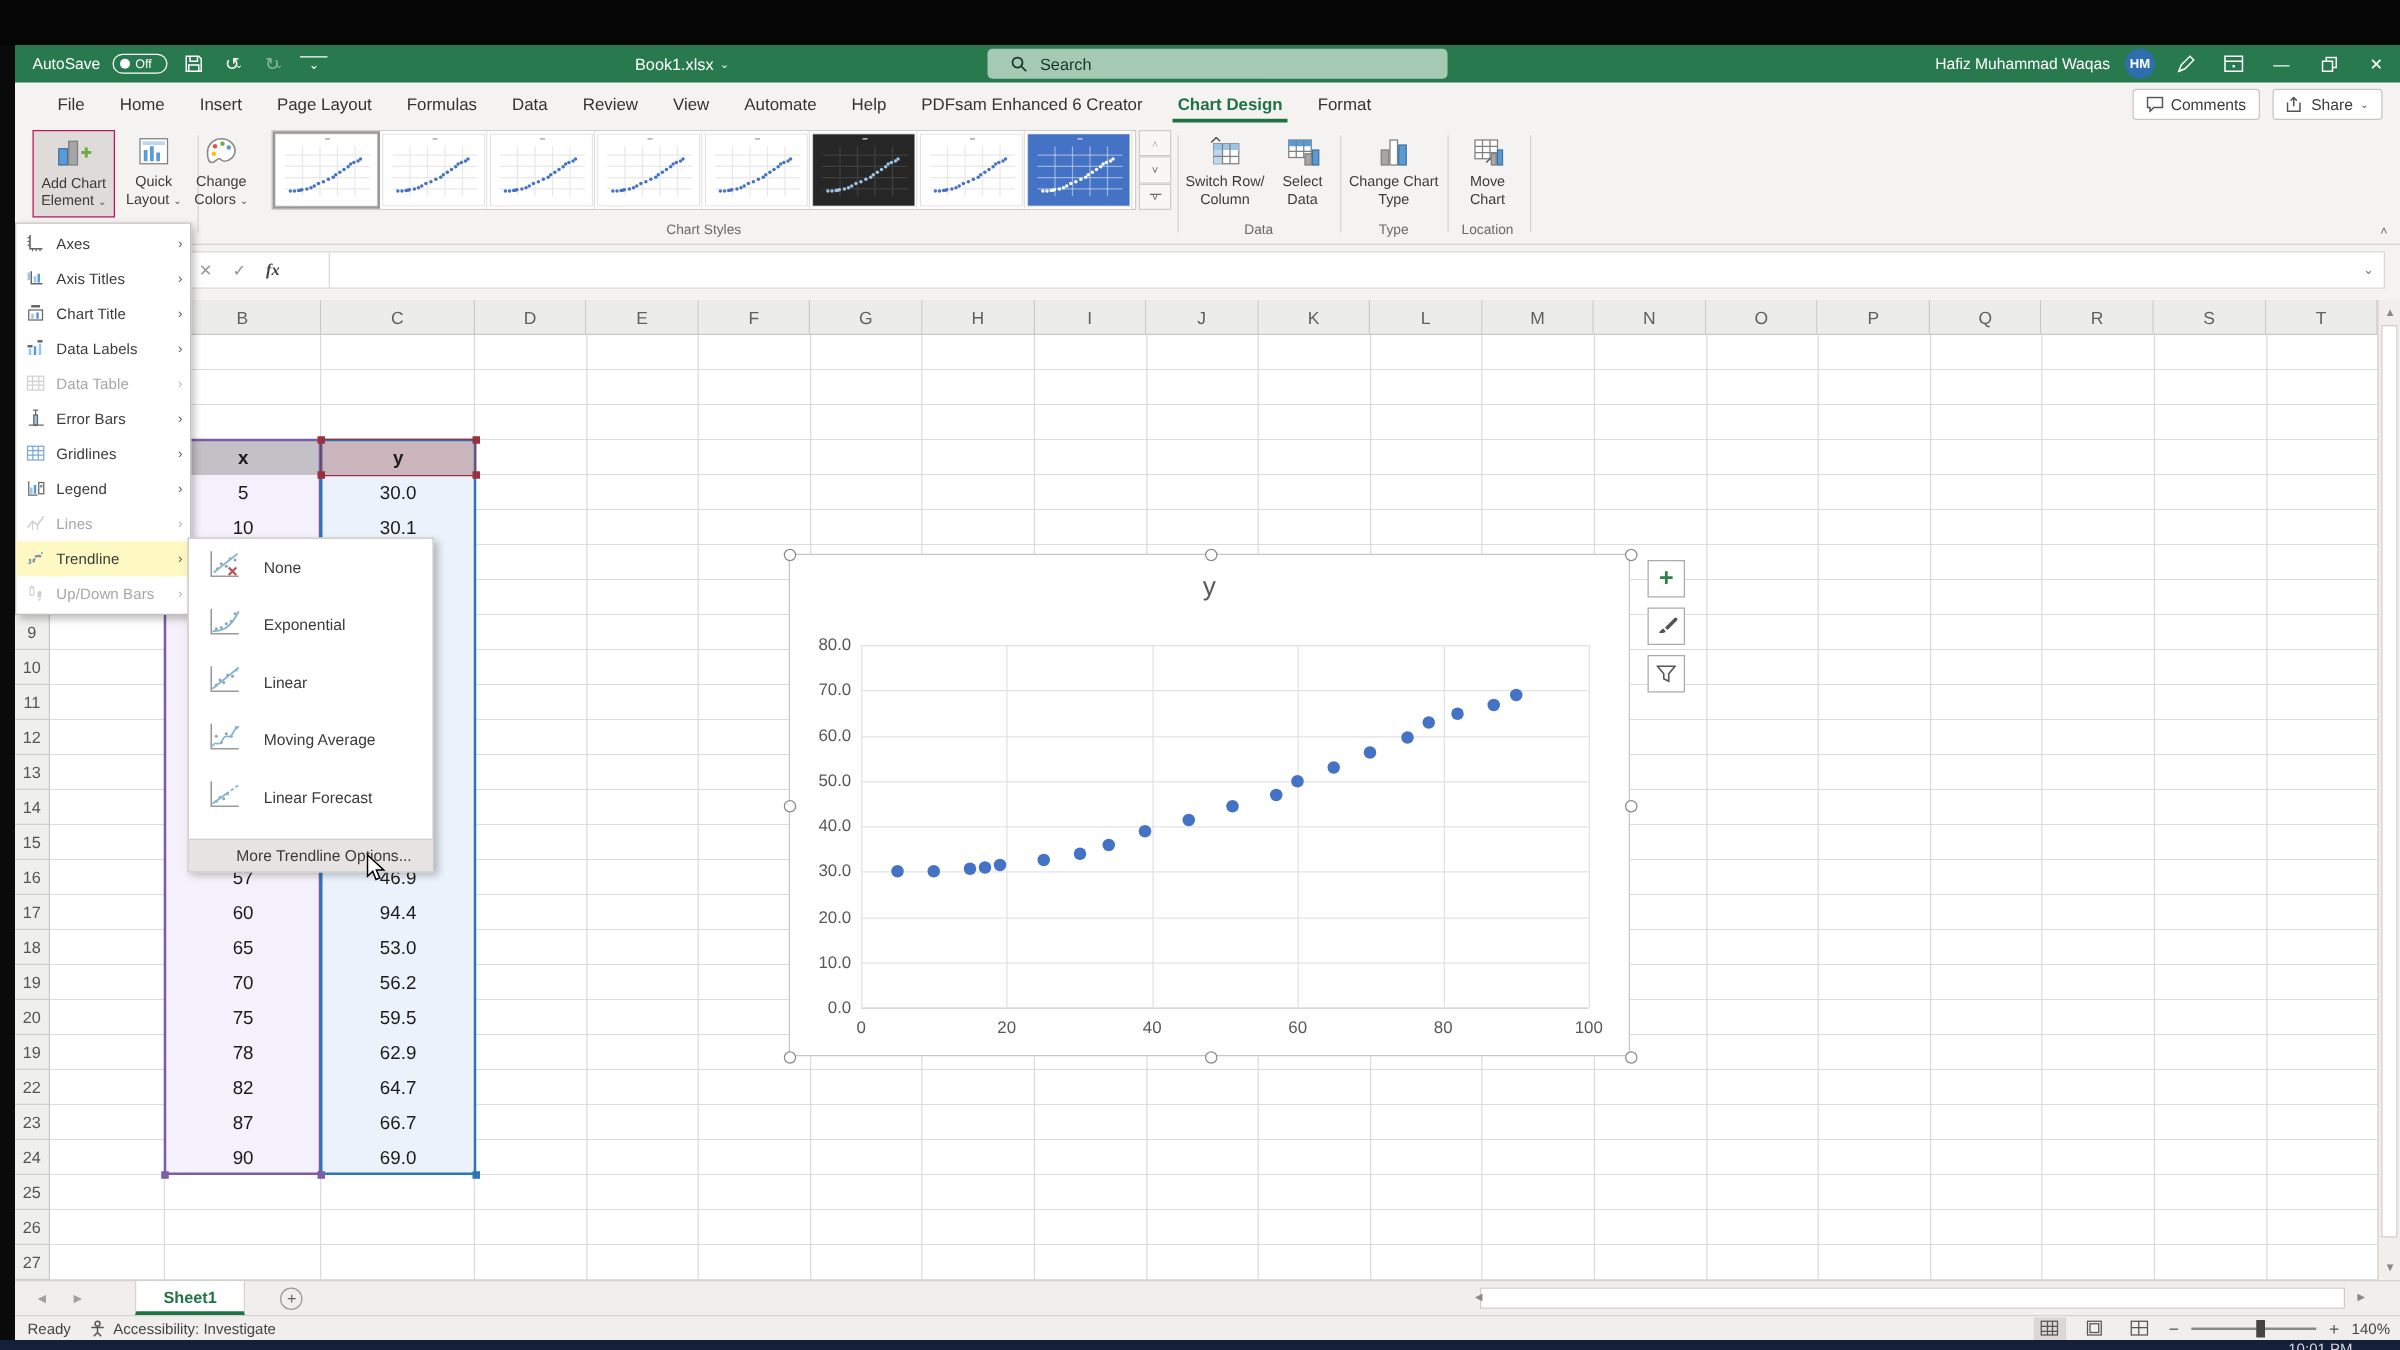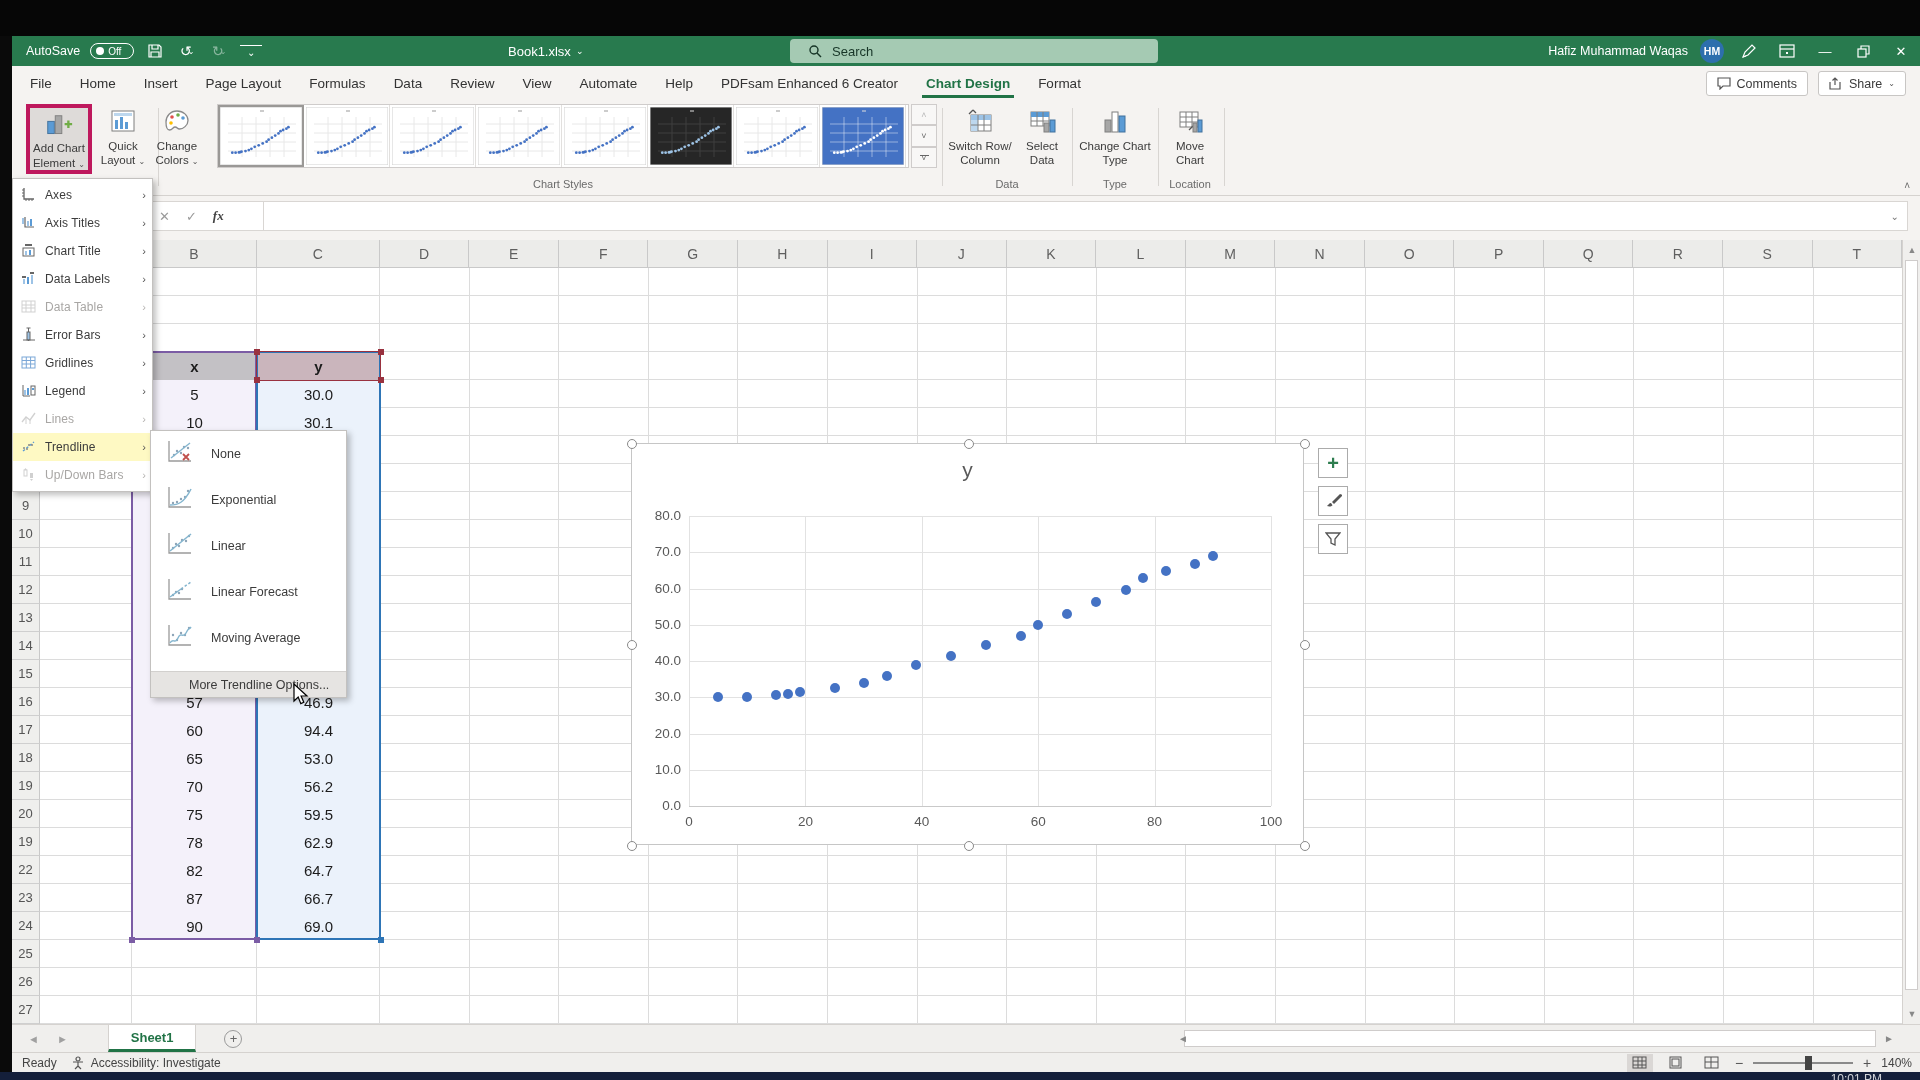--- a/index.html
+++ b/index.html
@@ -26,32 +26,32 @@
   .mini-chev { font-size:8px; margin-left:-4px; }
   .filename { position:absolute; left:496px; top:0; height:30px; display:flex; align-items:center; gap:5px; font-size:13px; }
   .searchbox { position:absolute; left:778px; top:3px; width:368px; height:24px; background:#a5cab3; border-radius:4px; display:flex; align-items:center; gap:10px; padding-left:18px; color:#173527; font-size:13px; }
   .tb-right { position:absolute; right:6px; top:0; height:30px; display:flex; align-items:center; gap:12px; }
   .user-name { font-size:12.5px; }
   .user-badge { width:24px; height:24px; border-radius:50%; background:#2d6fad; color:#fff; font-size:10.5px; font-weight:bold; display:flex; align-items:center; justify-content:center; }
   .win-btn { width:26px; height:26px; display:flex; align-items:center; justify-content:center; font-size:13px; }
 
   
   .tabrow { left:12px; top:66px; width:1908px; height:34px; background:#f5f3f1; z-index:30; display:flex; align-items:flex-end; }
-  .tabs { display:flex; padding-left:4px; }
+  .tabs { display:flex; padding-left:20px; }
   .rtab { padding:8px 14px 9px 14px; font-size:13.5px; color:#333; position:relative; white-space:nowrap; }
   .rtab.active { color:#217346; font-weight:bold; }
   .rtab.active::after { content:""; position:absolute; left:10px; right:10px; bottom:2px; height:3px; background:#217346; }
   .tr-right { position:absolute; right:14px; top:5px; display:flex; gap:10px; }
   .pill-btn { height:25px; border:1px solid #c8c6c4; border-radius:3px; background:#fff; display:flex; align-items:center; gap:6px; padding:0 10px; font-size:12.5px; color:#3b3b3b; }
 
   
   .ribbon { left:12px; top:100px; width:1908px; height:96px; background:#f5f3f1; border-bottom:1px solid #d5d2cf; z-index:30; }
   .big-btn { position:absolute; top:4px; height:70px; display:flex; flex-direction:column; align-items:center; justify-content:flex-start; padding-top:4px; font-size:11.5px; color:#3b3b3b; text-align:center; line-height:1.25; }
   .big-btn .lbl { margin-top:3px; }
-  .pressed { background:#dedbd9; border:4px solid #be185d; }
+  .pressed { background:#dedbd9; border:1px solid #be185d; }
   .chevsm { font-size:8px; color:#555; }
   .vsep { position:absolute; top:8px; width:1px; height:78px; background:#d8d5d2; }
   .grp-label { position:absolute; top:78px; font-size:11px; color:#6a6a6a; text-align:center; }
   .gallery { position:absolute; left:205px; top:4px; width:692px; height:64px; background:#fff; border:1px solid #cfcccb; display:flex; }
   .thumb { width:86px; height:62px; border-right:1px solid #e2e0de; position:relative; background:#fff; padding:2px; }
   .thumb.sel { outline:2px solid #9a9896; outline-offset:-2px; }
   .gal-ctl { position:absolute; left:899px; top:4px; width:26px; height:64px; display:flex; flex-direction:column; }
   .gal-btn { flex:1; border:1px solid #cfcccb; background:#f8f7f6; font-size:9px; color:#666; display:flex; align-items:center; justify-content:center; }
   .ribbon-collapse { position:absolute; right:10px; top:80px; font-size:10px; color:#666; }
 
@@ -930,40 +930,40 @@
               <circle cx="17" cy="9" r="1.2" fill="#8da4b8"></circle>
               <circle cx="21" cy="10" r="1.2" fill="#8da4b8"></circle>
               <circle cx="24" cy="5" r="1.2" fill="#8da4b8"></circle>
               <path d="M5 20L26 3" stroke="#85b6cf" stroke-width="1.5"></path>
             </svg></span>
           <span class="sm-label">Linear</span>
         </div>
         <div class="sm-item">
           <span><svg width="30" height="26" viewBox="0 0 30 26">
               <path d="M4 2v20h22" fill="none" stroke="#9a9a9a" stroke-width="1.3"></path>
+              <circle cx="8" cy="12" r="1.2" fill="#8da4b8"></circle>
+              <circle cx="12" cy="17" r="1.2" fill="#8da4b8"></circle>
+              <circle cx="16" cy="10" r="1.2" fill="#8da4b8"></circle>
+              <circle cx="20" cy="12" r="1.2" fill="#8da4b8"></circle>
+              <circle cx="24" cy="5" r="1.2" fill="#8da4b8"></circle>
+              <path d="M5 20c3-6 5 2 8-5s5 1 8-5 3-3 5-6" fill="none" stroke="#85b6cf" stroke-width="1.4"></path>
+            </svg></span>
+          <span class="sm-label">Moving Average</span>
+        </div>
+        <div class="sm-item">
+          <span><svg width="30" height="26" viewBox="0 0 30 26">
+              <path d="M4 2v20h22" fill="none" stroke="#9a9a9a" stroke-width="1.3"></path>
               <circle cx="8" cy="18" r="1.2" fill="#8da4b8"></circle>
               <circle cx="11" cy="15" r="1.2" fill="#8da4b8"></circle>
               <circle cx="14" cy="16" r="1.2" fill="#8da4b8"></circle>
               <circle cx="17" cy="12" r="1.2" fill="#8da4b8"></circle>
               <path d="M5 20l11-8" stroke="#85b6cf" stroke-width="1.5"></path>
               <path d="M16 12l10-7" stroke="#85b6cf" stroke-width="1.5" stroke-dasharray="2.5 2"></path>
             </svg></span>
           <span class="sm-label">Linear Forecast</span>
-        </div>
-        <div class="sm-item">
-          <span><svg width="30" height="26" viewBox="0 0 30 26">
-              <path d="M4 2v20h22" fill="none" stroke="#9a9a9a" stroke-width="1.3"></path>
-              <circle cx="8" cy="12" r="1.2" fill="#8da4b8"></circle>
-              <circle cx="12" cy="17" r="1.2" fill="#8da4b8"></circle>
-              <circle cx="16" cy="10" r="1.2" fill="#8da4b8"></circle>
-              <circle cx="20" cy="12" r="1.2" fill="#8da4b8"></circle>
-              <circle cx="24" cy="5" r="1.2" fill="#8da4b8"></circle>
-              <path d="M5 20c3-6 5 2 8-5s5 1 8-5 3-3 5-6" fill="none" stroke="#85b6cf" stroke-width="1.4"></path>
-            </svg></span>
-          <span class="sm-label">Moving Average</span>
         </div>
       </div>
     <div class="sm-footer">
       <span>More Trendline Options...</span>
     </div>
   </div>
 
   <svg class="abs cursor" style="left:293px; top:683px;" width="18" height="24" viewBox="0 0 18 24">
     <path d="M1 1v17l4.2-4 2.6 6.6 3-1.3-2.7-6.3H14z" fill="#fff" stroke="#000" stroke-width="1.2"></path>
   </svg>

